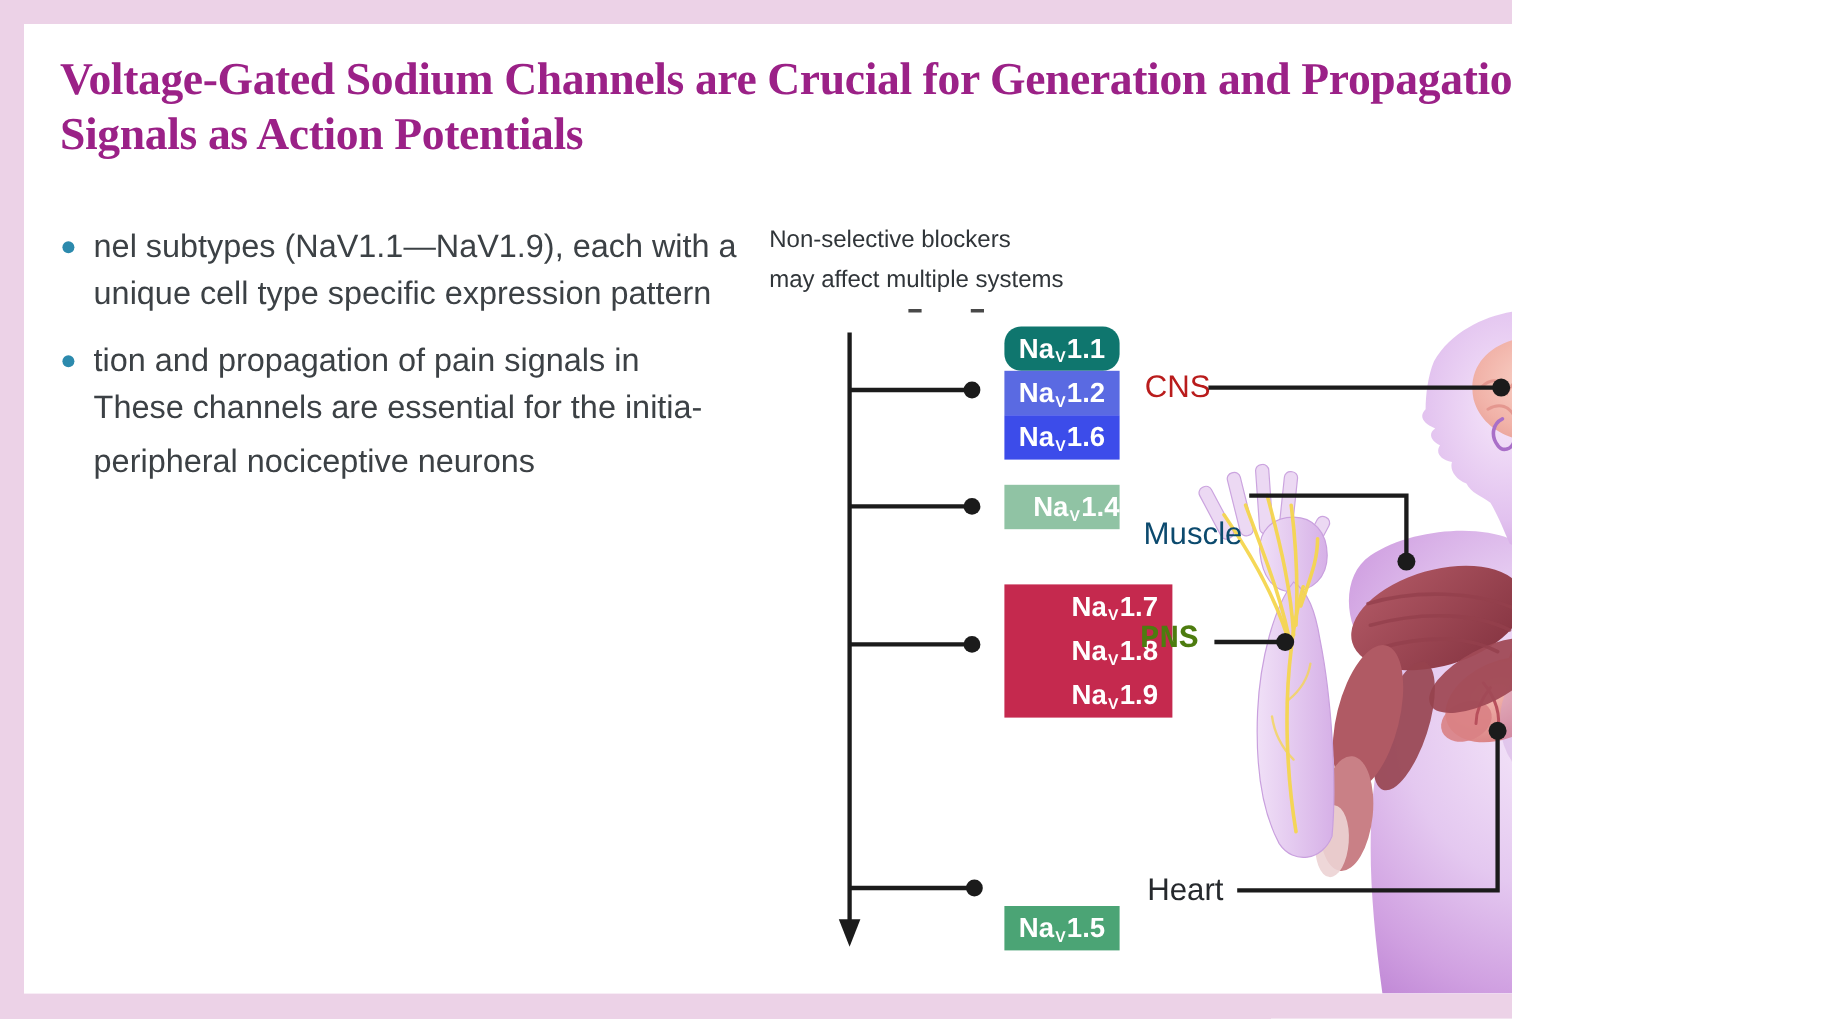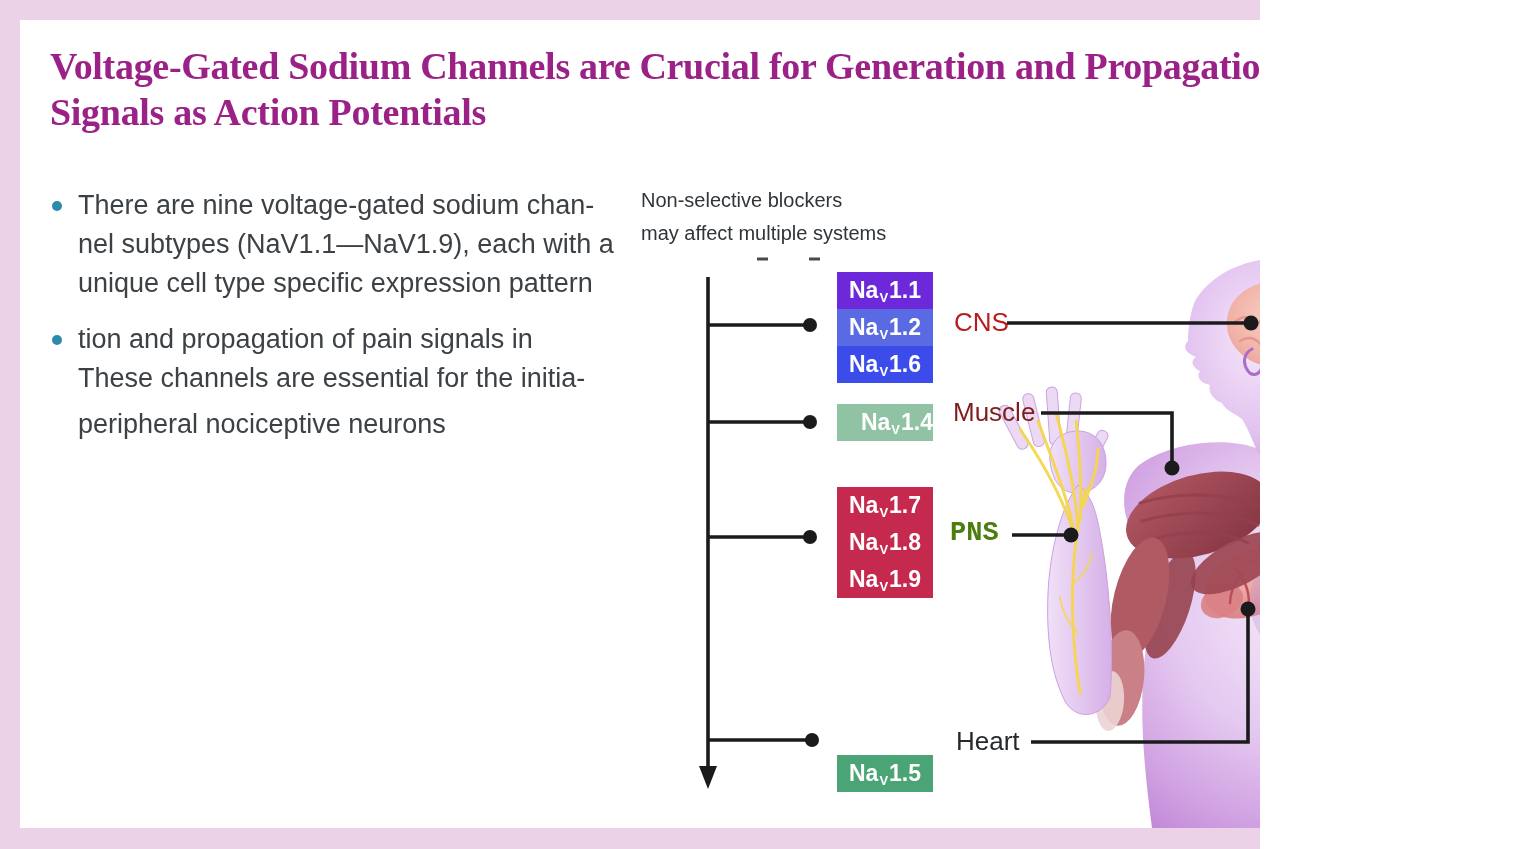--- a/index.html
+++ b/index.html
@@ -45,21 +45,20 @@
 <body>
 
 <div class="page">
   <div class="panel"></div>
 
   <div class="title" style="color: rgb(155, 33, 135);">Voltage-Gated Sodium Channels are Crucial for Generation and Propagation of Pain Signals as Action Potentials</div>
 
   <div class="bullets">
     <div class="bullet">
       <span class="dot" style="background: rgb(44, 138, 173);"></span>
-      <div>There are nine voltage-gated sodium chan-</div>
       <div>nel subtypes (NaV1.1—NaV1.9), each with a</div>
       <div>unique cell type specific expression pattern</div>
     </div>
     <div class="bullet">
       <span class="dot" style="background: rgb(44, 138, 173);"></span>
       <div>tion and propagation of pain signals in</div>
       <div>These channels are essential for the initia-</div>
       <div><span>peripheral nociceptive neurons</span><sup></sup></div>
     </div>
   </div>
@@ -191,43 +190,43 @@
         <path d="M86,288 C80,252 66,216 48,168"></path>
         <path d="M88,276 C86,240 78,204 66,160"></path>
         <path d="M90,268 C92,232 90,200 86,168"></path>
         <path d="M94,252 C102,228 108,214 108,196"></path>
         <path d="M84,330 C94,322 100,312 102,300" stroke-width="2" opacity="0.8"></path>
         <path d="M88,380 C78,370 72,358 70,344" stroke-width="2" opacity="0.8"></path>
       </g>
     </g>
   </svg>
 
-  <div class="chanbox" id="cb-11" style="background: #6d28d9;">
+  <div class="chanbox" id="cb-11" style="background: #0f766e; border-radius: 14px;">
     <span class="chanrow"><span>Na</span><sub>V</sub><span>1.1</span></span>
   </div>
   <div class="chanbox" id="cb-12" style="background: rgb(90, 106, 226);">
     <span class="chanrow"><span>Na</span><sub>V</sub><span>1.2</span></span>
   </div>
   <div class="chanbox" id="cb-16" style="background: rgb(60, 76, 234);">
     <span class="chanrow"><span>Na</span><sub>V</sub><span>1.6</span></span>
   </div>
   <div class="chanbox" id="cb-14" style="background: rgb(144, 195, 164); align-items: flex-end;">
     <span class="chanrow"><span>Na</span><sub>V</sub><span>1.4</span></span>
   </div>
-  <div class="chanbox" id="cb-pns" style="background: rgb(197, 41, 78);">
+  <div class="chanbox" id="cb-pns" style="background: rgb(197, 41, 78); padding-left: 44px;">
     <span class="chanrow"><span>Na</span><sub>V</sub><span>1.7</span></span>
     <span class="chanrow"><span>Na</span><sub>V</sub><span>1.8</span></span>
     <span class="chanrow"><span>Na</span><sub>V</sub><span>1.9</span></span>
   </div>
   <div class="chanbox" id="cb-15" style="background: rgb(75, 164, 117); margin-top: 28px;">
     <span class="chanrow"><span>Na</span><sub>V</sub><span>1.5</span></span>
   </div>
 
   <div class="syslabel" id="lab-cns" style="color: #b91c1c;">CNS</div>
-  <div class="syslabel" id="lab-muscle" style="color: #7f1d1d;">Muscle</div>
+  <div class="syslabel" id="lab-muscle" style="color: #0c4a6e; margin-top: 32px;">Muscle</div>
   <div class="syslabel" id="lab-pns" style="color: #4d7c0f; font-family: Liberation Mono, monospace;">PNS</div>
   <div class="syslabel" id="lab-heart" style="color: rgb(38, 41, 45);">Heart</div>
 
   <svg class="overlay" viewBox="0 0 1536 849" xmlns="http://www.w3.org/2000/svg">
     <g stroke="#1b1b1b" stroke-width="3.6" fill="none">
       <path d="M708,277 V768"></path>
       <path d="M708,325 H804"></path>
       <path d="M708,422 H804"></path>
       <path d="M708,537 H804"></path>
       <path d="M708,740 H806"></path>

